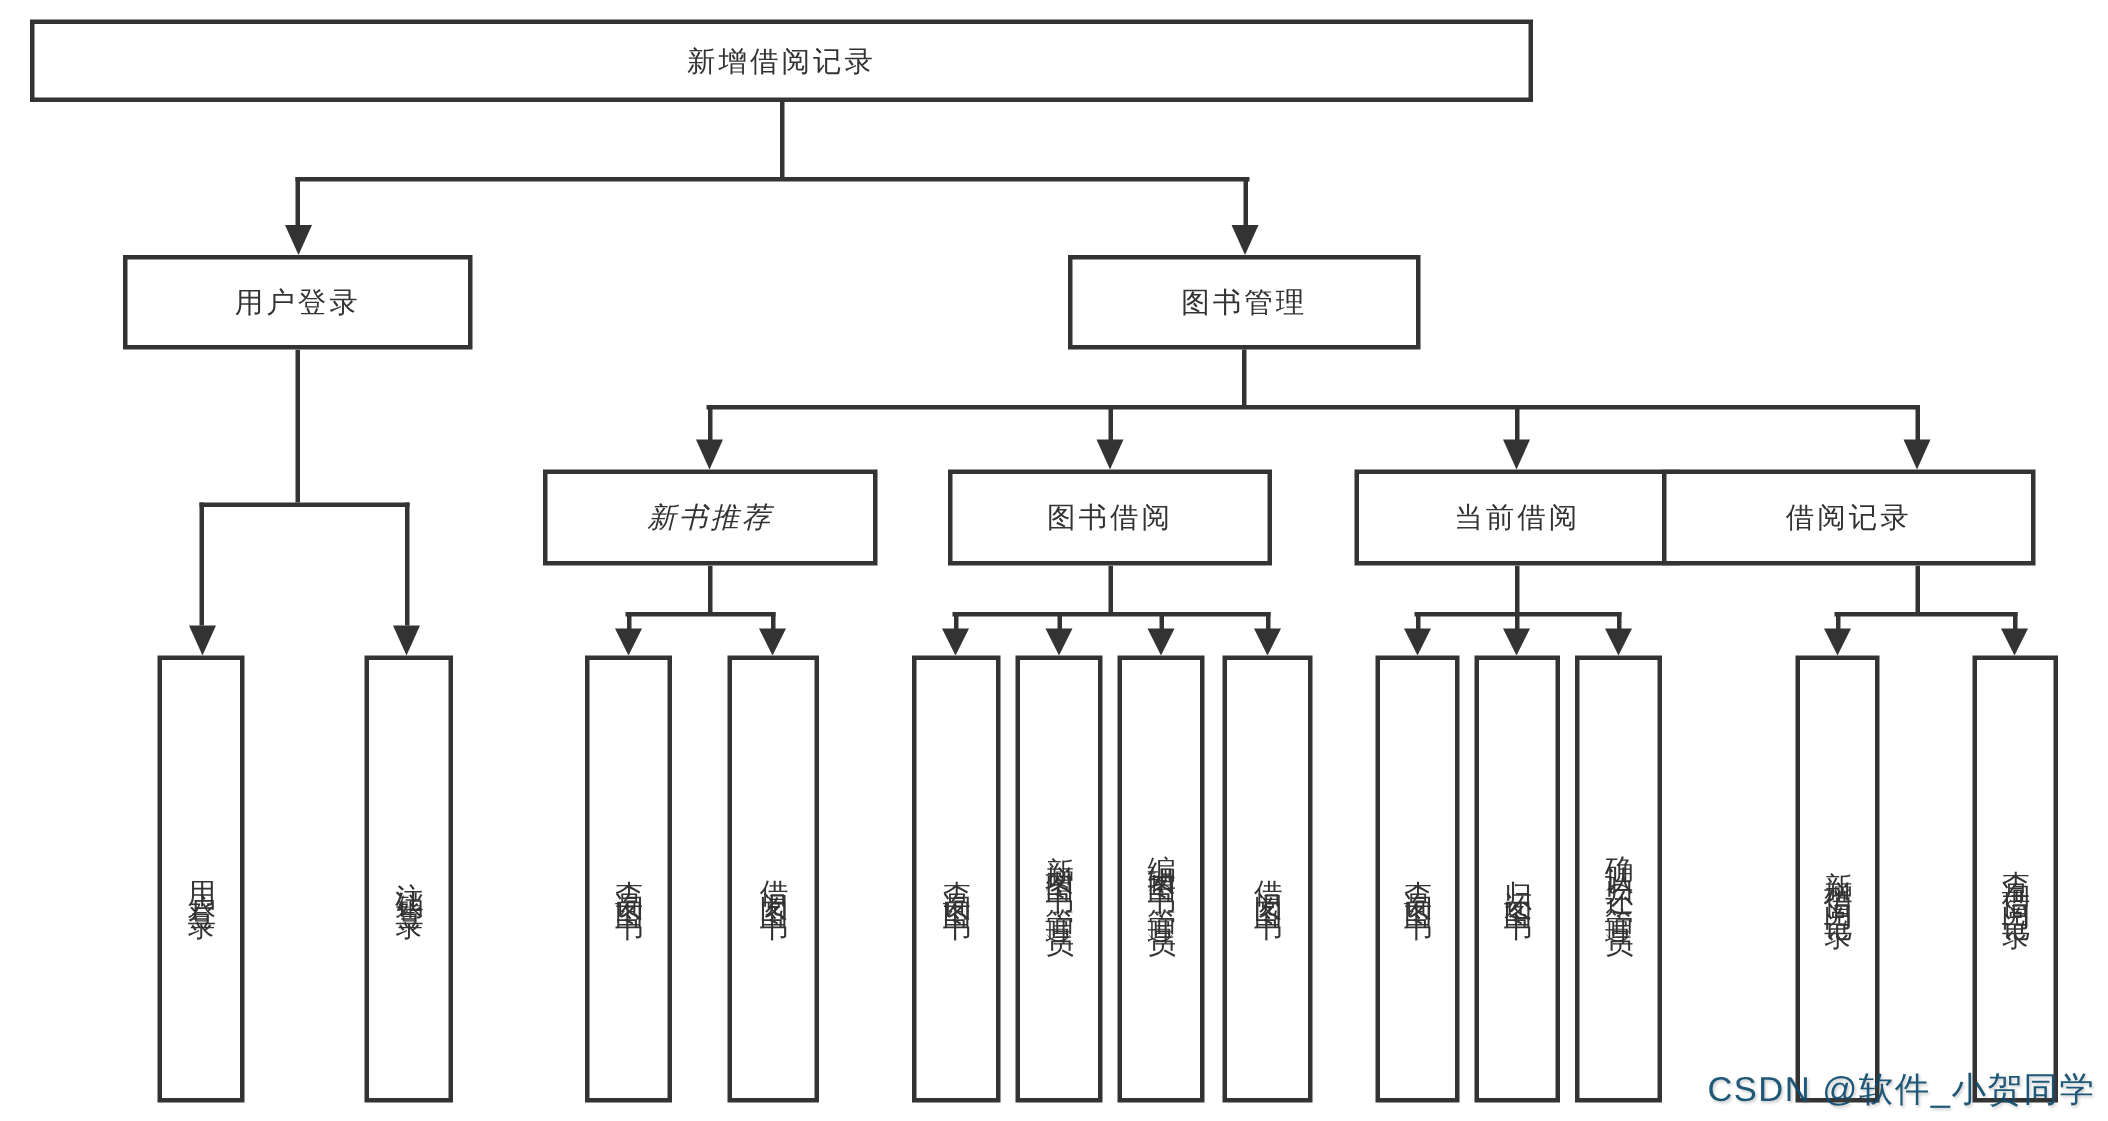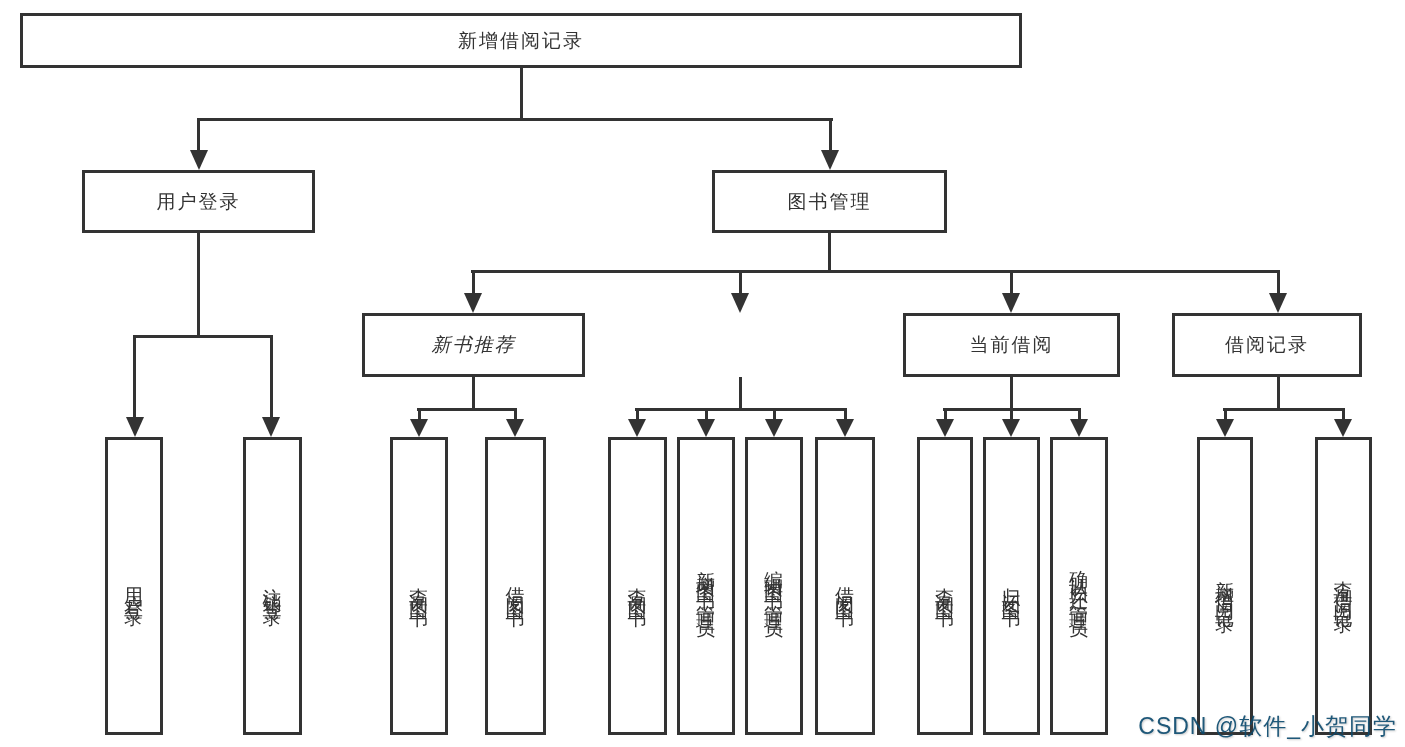--- a/index.html
+++ b/index.html
@@ -40,22 +40,23 @@
 <body>
 
 <div id="stage">
 
   <div class="box" style="left:20px; top:13px; width:1002px; height:55px;">新增借阅记录</div>
 
   <div class="box" style="left:82px; top:170px; width:233px; height:63px;">用户登录</div>
   <div class="box" style="left:712px; top:170px; width:235px; height:63px;">图书管理</div>
 
   <div class="box" style="left:362px; top:313px; width:223px; height:64px;font-style:italic;">新书推荐</div>
+  <div class="box" style="left:632px; top:313px; width:216px; height:64px;">图书借阅</div>
   <div class="box" style="left:903px; top:313px; width:217px; height:64px;">当前借阅</div>
-  <div class="box" style="left:1172px; top:313px; width:190px; height:64px;">借阅记录</div>
+  <div class="box" style="left:1108px; top:313px; width:249px; height:64px;">借阅记录</div>
 
   <div class="box vbox" style="left:105px; top:437px; width:58px; height:298px;">用户登录</div>
   <div class="box vbox" style="left:243px; top:437px; width:59px; height:298px;">注销登录</div>
 
   <div class="box vbox" style="left:390px; top:437px; width:58px; height:298px;">查询图书</div>
   <div class="box vbox" style="left:485px; top:437px; width:61px; height:298px;">借阅图书</div>
 
   <div class="box vbox" style="left:608px; top:437px; width:59px; height:298px;">查询图书</div>
   <div class="box vbox" style="left:677px; top:437px; width:58px; height:298px;">新增图书（管理员）</div>
   <div class="box vbox" style="left:745px; top:437px; width:58px; height:298px;">编辑图书（管理员）</div>

